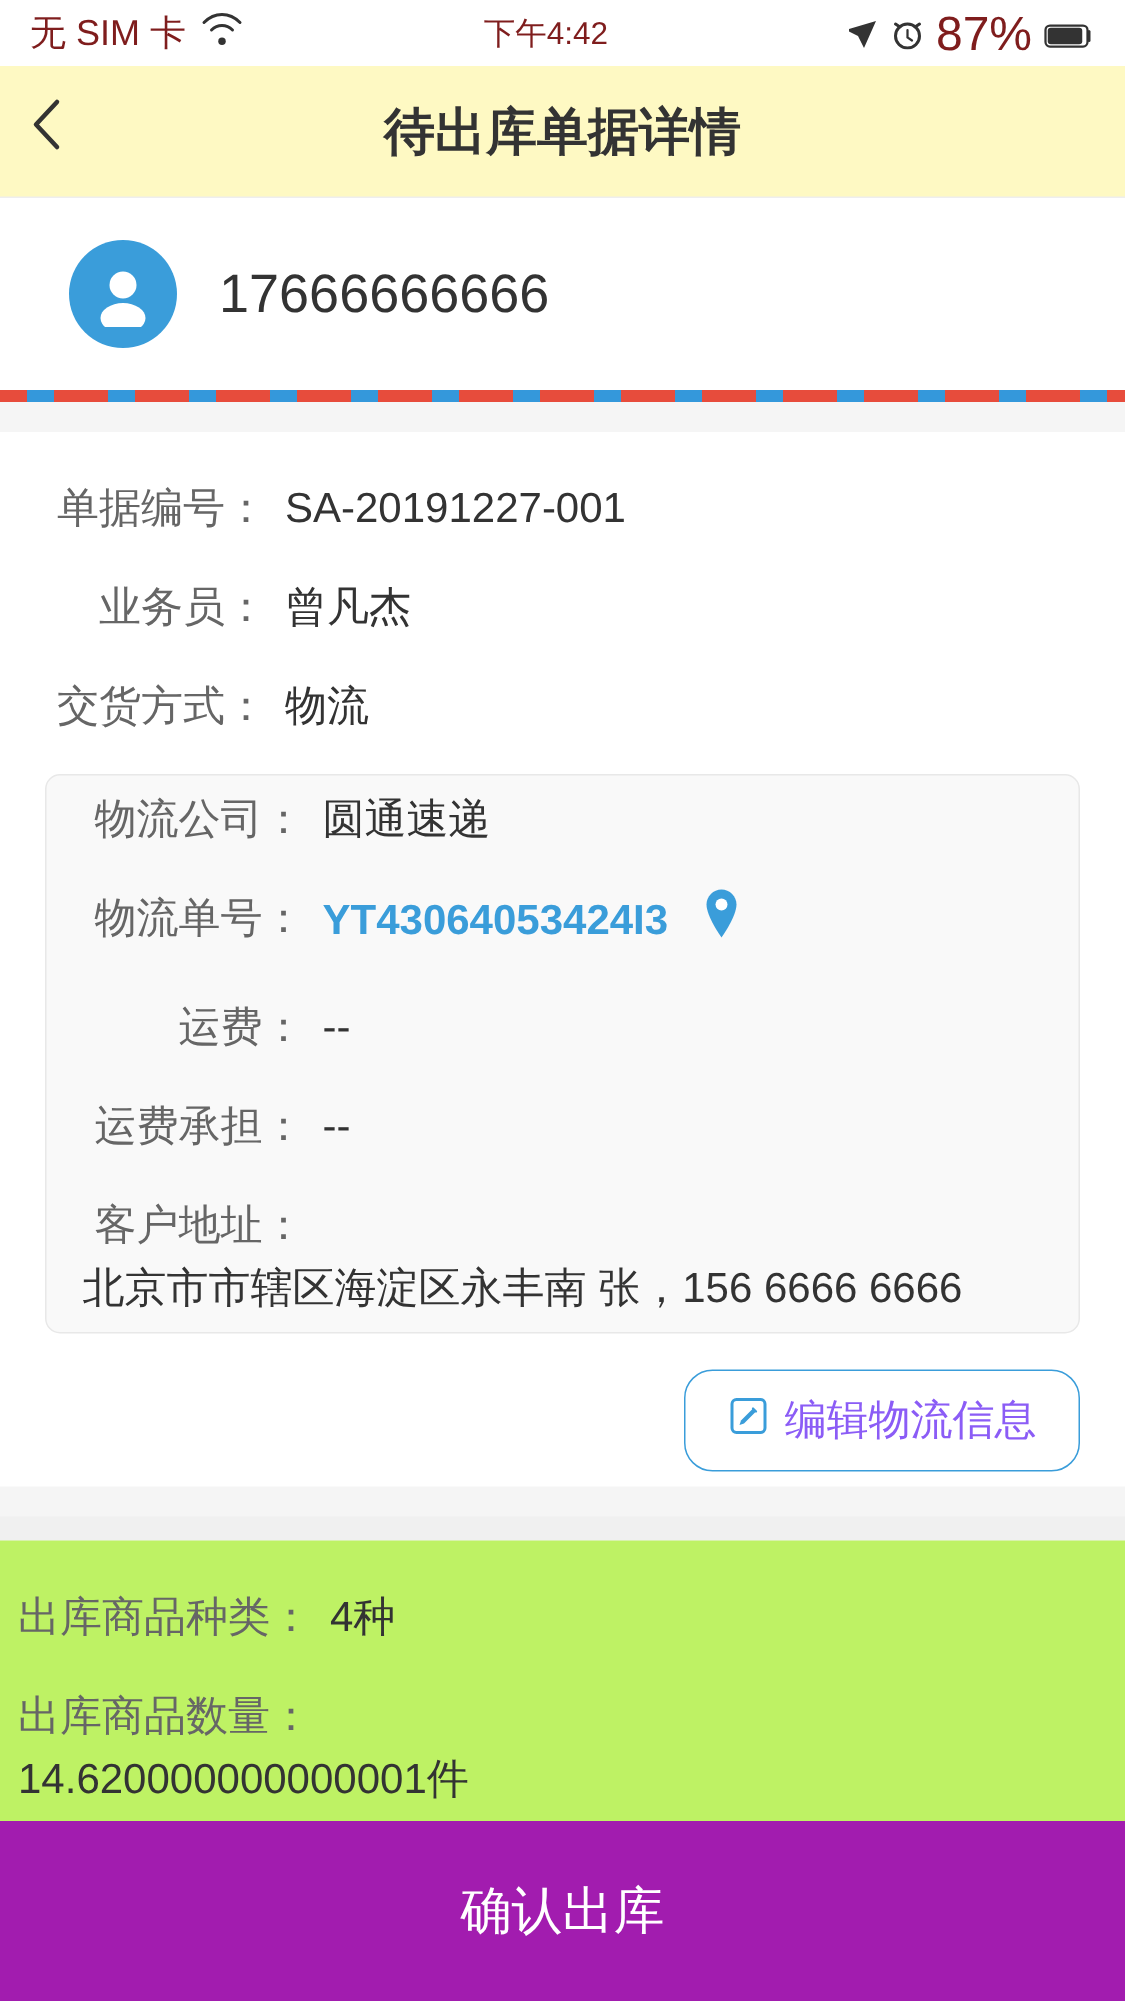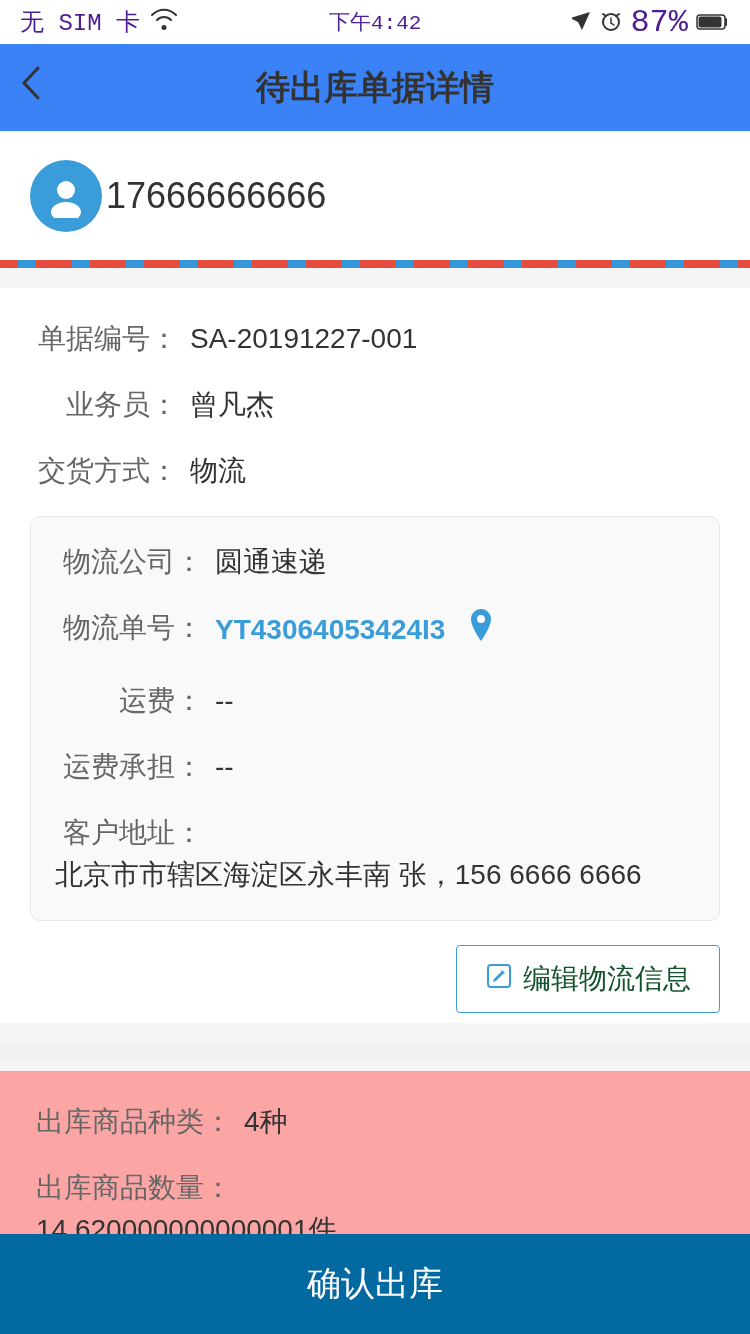--- a/index.html
+++ b/index.html
@@ -15,30 +15,29 @@
 
     
     .status-bar {
       height: 44px;
       background: #fff;
       display: flex;
       align-items: center;
       justify-content: space-between;
       padding: 0 20px;
       font-size: 24px;
-      color: #4c1d95;
-      font-family: Liberation Mono, monospace;
+      color: #7f1d1d;
     }
     .status-left { display: flex; align-items: center; gap: 10px; }
     .status-right { display: flex; align-items: center; gap: 8px; font-size: 32px; }
 
     
     .nav-bar {
       height: 88px;
-      background: #3b82f6;
+      background: #fef9c3;
       display: flex;
       align-items: center;
       padding: 0 20px;
       border-bottom: 1px solid #eee;
       position: relative;
     }
     .nav-back {
       font-size: 36px;
       color: #333;
       cursor: pointer;
@@ -60,24 +59,24 @@
         90deg,
         #e74c3c 0px, #e74c3c 18px,
         #3498db 18px, #3498db 36px,
         #e74c3c 36px, #e74c3c 54px
       );
     }
 
     
     .customer-header {
       background: #fff;
-      padding: 28px 30px;
-      display: flex;
-      align-items: center;
-      gap: 4px;
+      padding: 28px 46px;
+      display: flex;
+      align-items: center;
+      gap: 28px;
     }
     .customer-avatar {
       width: 72px;
       height: 72px;
       border-radius: 50%;
       background: #3a9dda;
       display: flex;
       align-items: center;
       justify-content: center;
       flex-shrink: 0;
@@ -124,55 +123,55 @@
       font-size: 32px;
       vertical-align: middle;
     }
 
     
     .card-section {
       background: #f9f9f9;
       border: 1px solid #e8e8e8;
       border-radius: 10px;
       margin: 20px 30px 0;
-      padding: 24px 24px;
+      padding: 8px 24px;
     }
 
     
     .edit-btn-row {
       display: flex;
       justify-content: flex-end;
       padding: 24px 30px 0;
       background: #fff;
     }
     .edit-btn {
       border: 1.5px solid #3a9dda;
-      border-radius: 4px;
-      color: #14532d;
+      border-radius: 19px;
+      color: #8b5cf6;
       font-size: 28px;
       padding: 14px 28px;
       display: flex;
       align-items: center;
       gap: 10px;
       cursor: pointer;
       background: #fff;
     }
 
     
     .divider {
       height: 16px;
       background: #f0f0f0;
       margin-top: 20px;
     }
 
     
     .bottom-section {
-      background: #fca5a5;
-      margin-top: 12px;
-      padding: 30px 36px;
+      background: #bef264;
+      margin-top: 0;
+      padding: 30px 12px;
     }
 
     
     .view-btn-row {
       display: flex;
       justify-content: flex-end;
       padding: 24px 30px 0;
       background: #fff;
     }
     .view-btn {
@@ -187,22 +186,22 @@
       cursor: pointer;
       background: #fff;
     }
 
     
     .confirm-btn-wrap {
       position: fixed;
       bottom: 0;
       left: 0;
       width: 750px;
-      background: #0369a1;
-      height: 100px;
+      background: #a21caf;
+      height: 120px;
       display: flex;
       align-items: center;
       justify-content: center;
       cursor: pointer;
     }
     .confirm-btn-text {
       color: #fff;
       font-size: 34px;
       font-weight: 500;
     }

